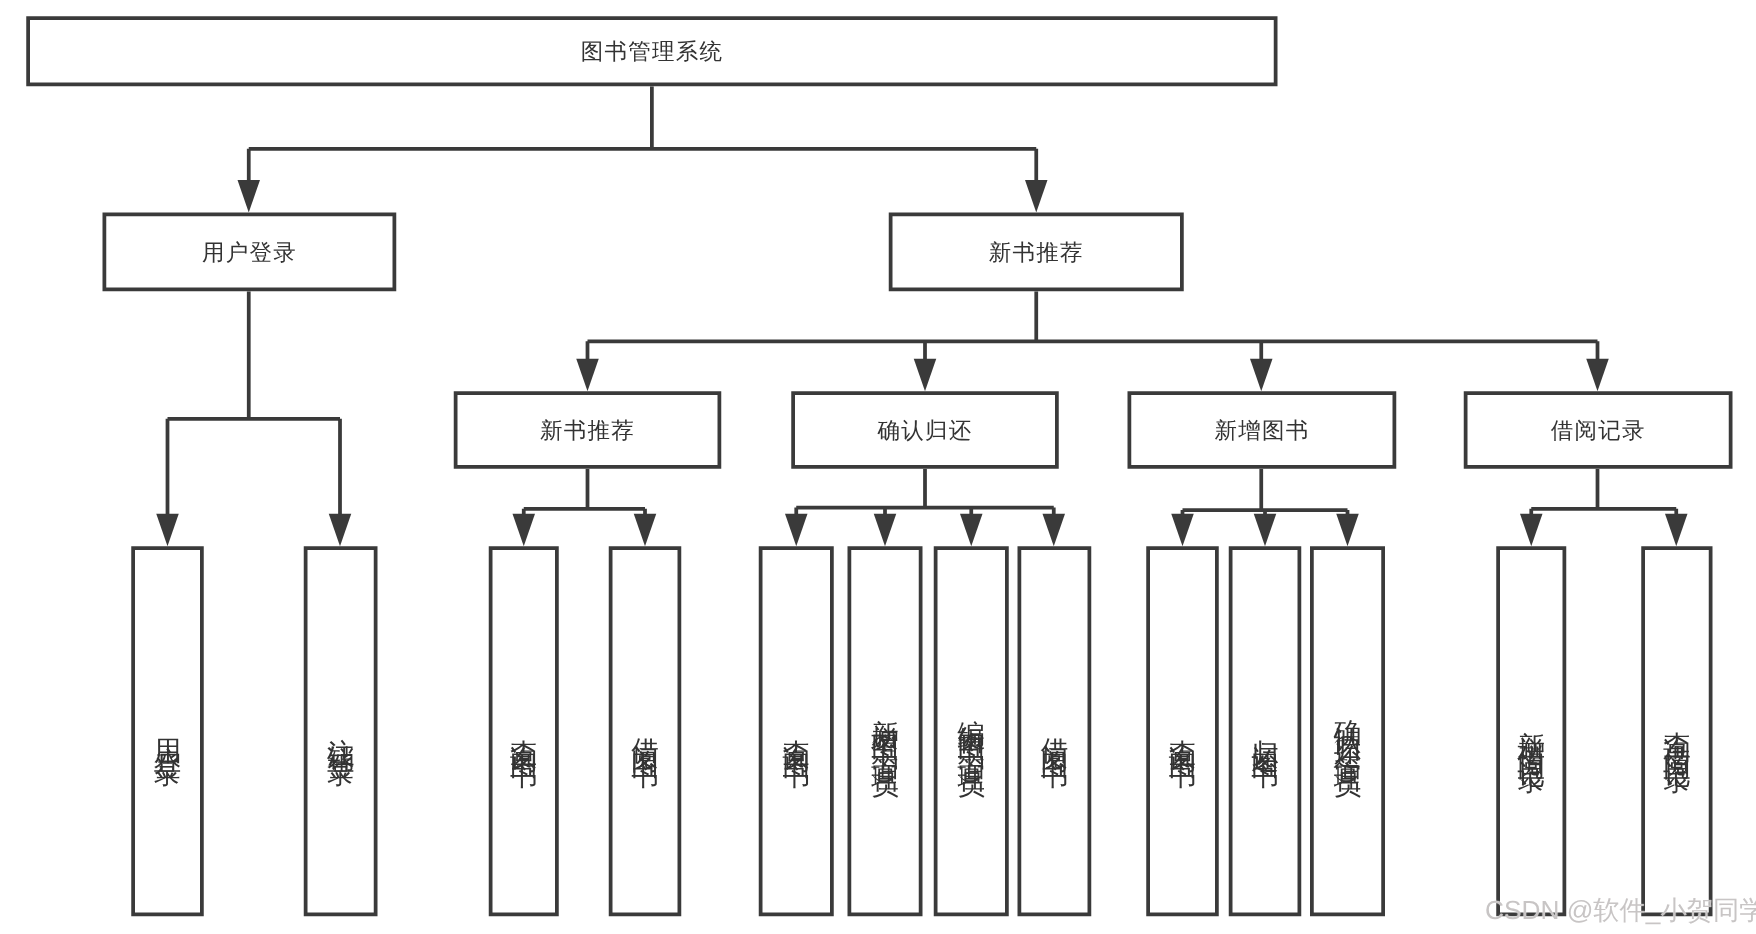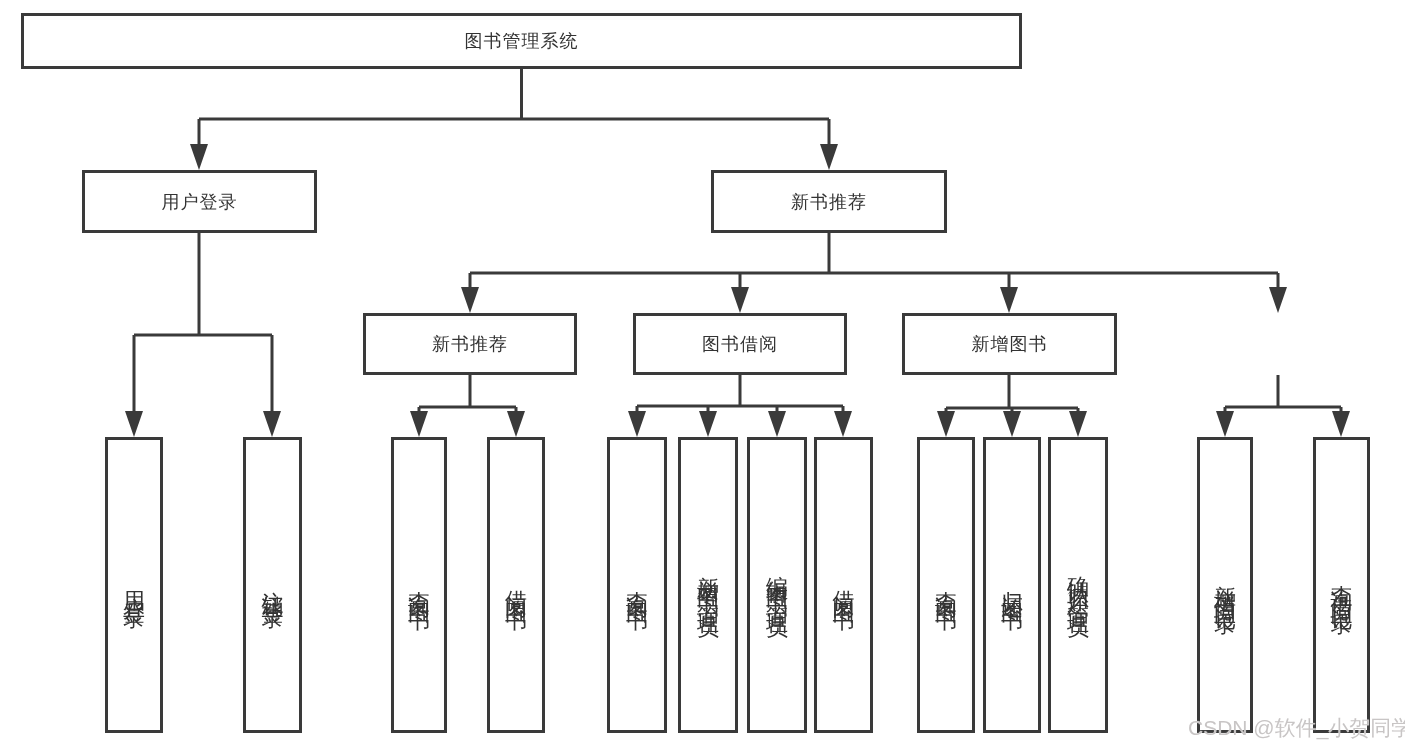--- a/index.html
+++ b/index.html
@@ -102,24 +102,27 @@
     <span class="hlabel">用户登录</span>
   </div>
   <div class="node" style="left:711px;top:170px;width:236px;height:63px">
     <span class="hlabel">新书推荐</span>
   </div>
 
   <div class="node" style="left:363px;top:313px;width:214px;height:62px">
     <span class="hlabel">新书推荐</span>
   </div>
   <div class="node" style="left:633px;top:313px;width:214px;height:62px">
-    <span class="hlabel">图书借阅</span>
+    <span class="hlabel">确认归还</span>
   </div>
   <div class="node" style="left:902px;top:313px;width:215px;height:62px">
     <span class="hlabel">新增图书</span>
+  </div>
+  <div class="node" style="left:1171px;top:313px;width:215px;height:62px">
+    <span class="hlabel">借阅记录</span>
   </div>
 
   <div class="node" style="left:105px;top:437px;width:58px;height:296px">
     <span class="vlabel">用户登录</span>
   </div>
   <div class="node" style="left:243px;top:437px;width:59px;height:296px">
     <span class="vlabel">注销登录</span>
   </div>
 
   <div class="node" style="left:391px;top:437px;width:56px;height:296px">

